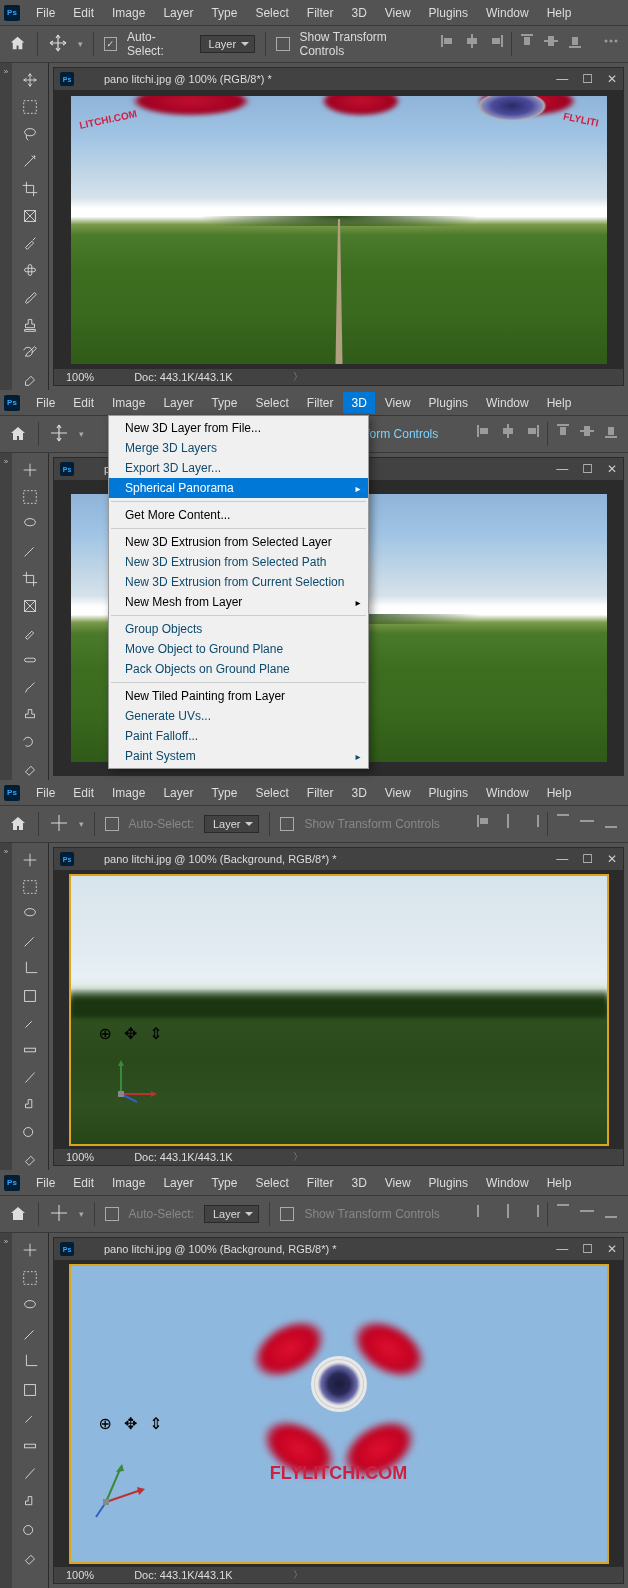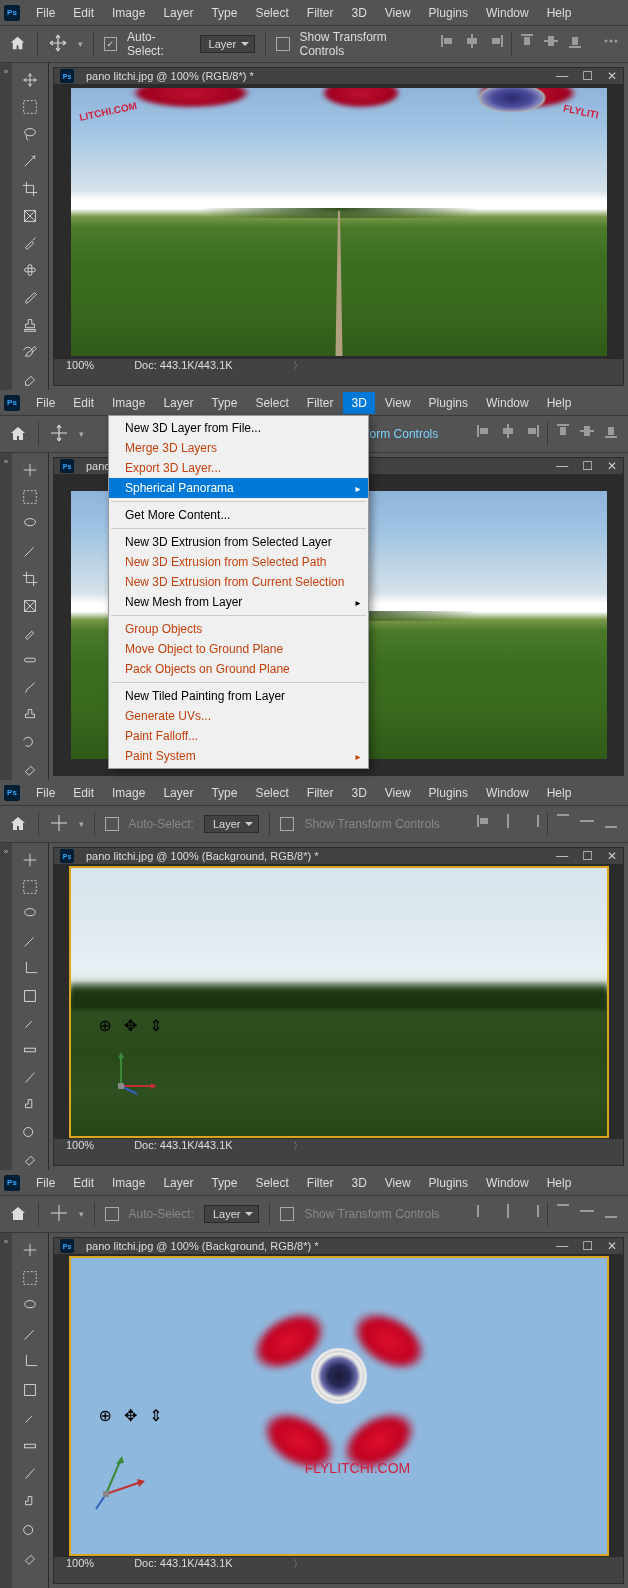--- a/index.html
+++ b/index.html
@@ -125,26 +125,26 @@
   .tool svg { width: 18px; height: 18px; }
   .docwin {
     flex: 1;
     background: #2b2b2b;
     border: 1px solid #2b2b2b;
     display: flex;
     flex-direction: column;
     margin: 4px;
   }
   .titlebar {
-    height: 16px;
+    height: 22px;
     background: #424242;
     display: flex;
     align-items: center;
     padding: 0 6px;
-    gap: 6px;
+    gap: 24px;
     font-size: 11px;
     color: #ddd;
   }
   .winbtns {
     margin-left: auto;
     display: flex;
     gap: 14px;
     color: #ccc;
     font-size: 12px;
   }
@@ -267,43 +267,43 @@
     transform:translate(-50%,-50%);
     width:50px; height:50px;
     background: radial-gradient(circle, #1a1a3a 0%, #2a2a5a 30%, #6a6aaa 50%, #ddd 60%, #eee 65%, #ccc 70%);
     border-radius: 50%;
     border: 3px solid #e8e8e8;
   }
   .dtext {
     position:absolute;
     left:50%; bottom:-10px;
     transform:translateX(-50%);
-    font-size: 14px;
-    font-weight: normal;
+    font-size: 18px;
+    font-weight: bold;
     color: #d02040;
     white-space: nowrap;
-    margin-left: 19px;
   }
   .pano4 .axis {
     position:absolute;
     left: 20px; bottom: 40px;
     width: 60px; height: 60px;
   }
   .pano4 .widgets {
     position:absolute;
     left: 28px; top: 148px;
     display:flex; gap:12px;
     font-size: 16px;
     color: #000;
   }
 
   .statusbar {
-    height: 26px;
+    height: 16px;
     background: #424242;
     display: flex;
+    align-items: center;
     padding: 0 12px;
     gap: 40px;
     font-size: 11px;
     color: #ddd;
     position: relative;
   }
   .statusbar .chev {
     position: absolute;
     right: 320px;
     font-size: 10px;
@@ -321,21 +321,21 @@
     z-index: 100;
     padding: 2px 0;
   }
   .ddmenu .mrow {
     padding: 3px 24px 3px 16px;
     font-size: 12px;
     display: flex;
     align-items: center;
     position: relative;
   }
-  .ddmenu .mrow.dis { color: #c2410c; }
+  .ddmenu .mrow.dis { color: #0c4a6e; }
   .ddmenu .mrow.hl { background: #0078d7; color: #fff; }
   .ddmenu .mrow.sub::after {
     content: "▸";
     position: absolute;
     right: 8px;
     font-size: 10px;
   }
   .ddmenu hr {
     border: none;
     border-top: 1px solid #ccc;

